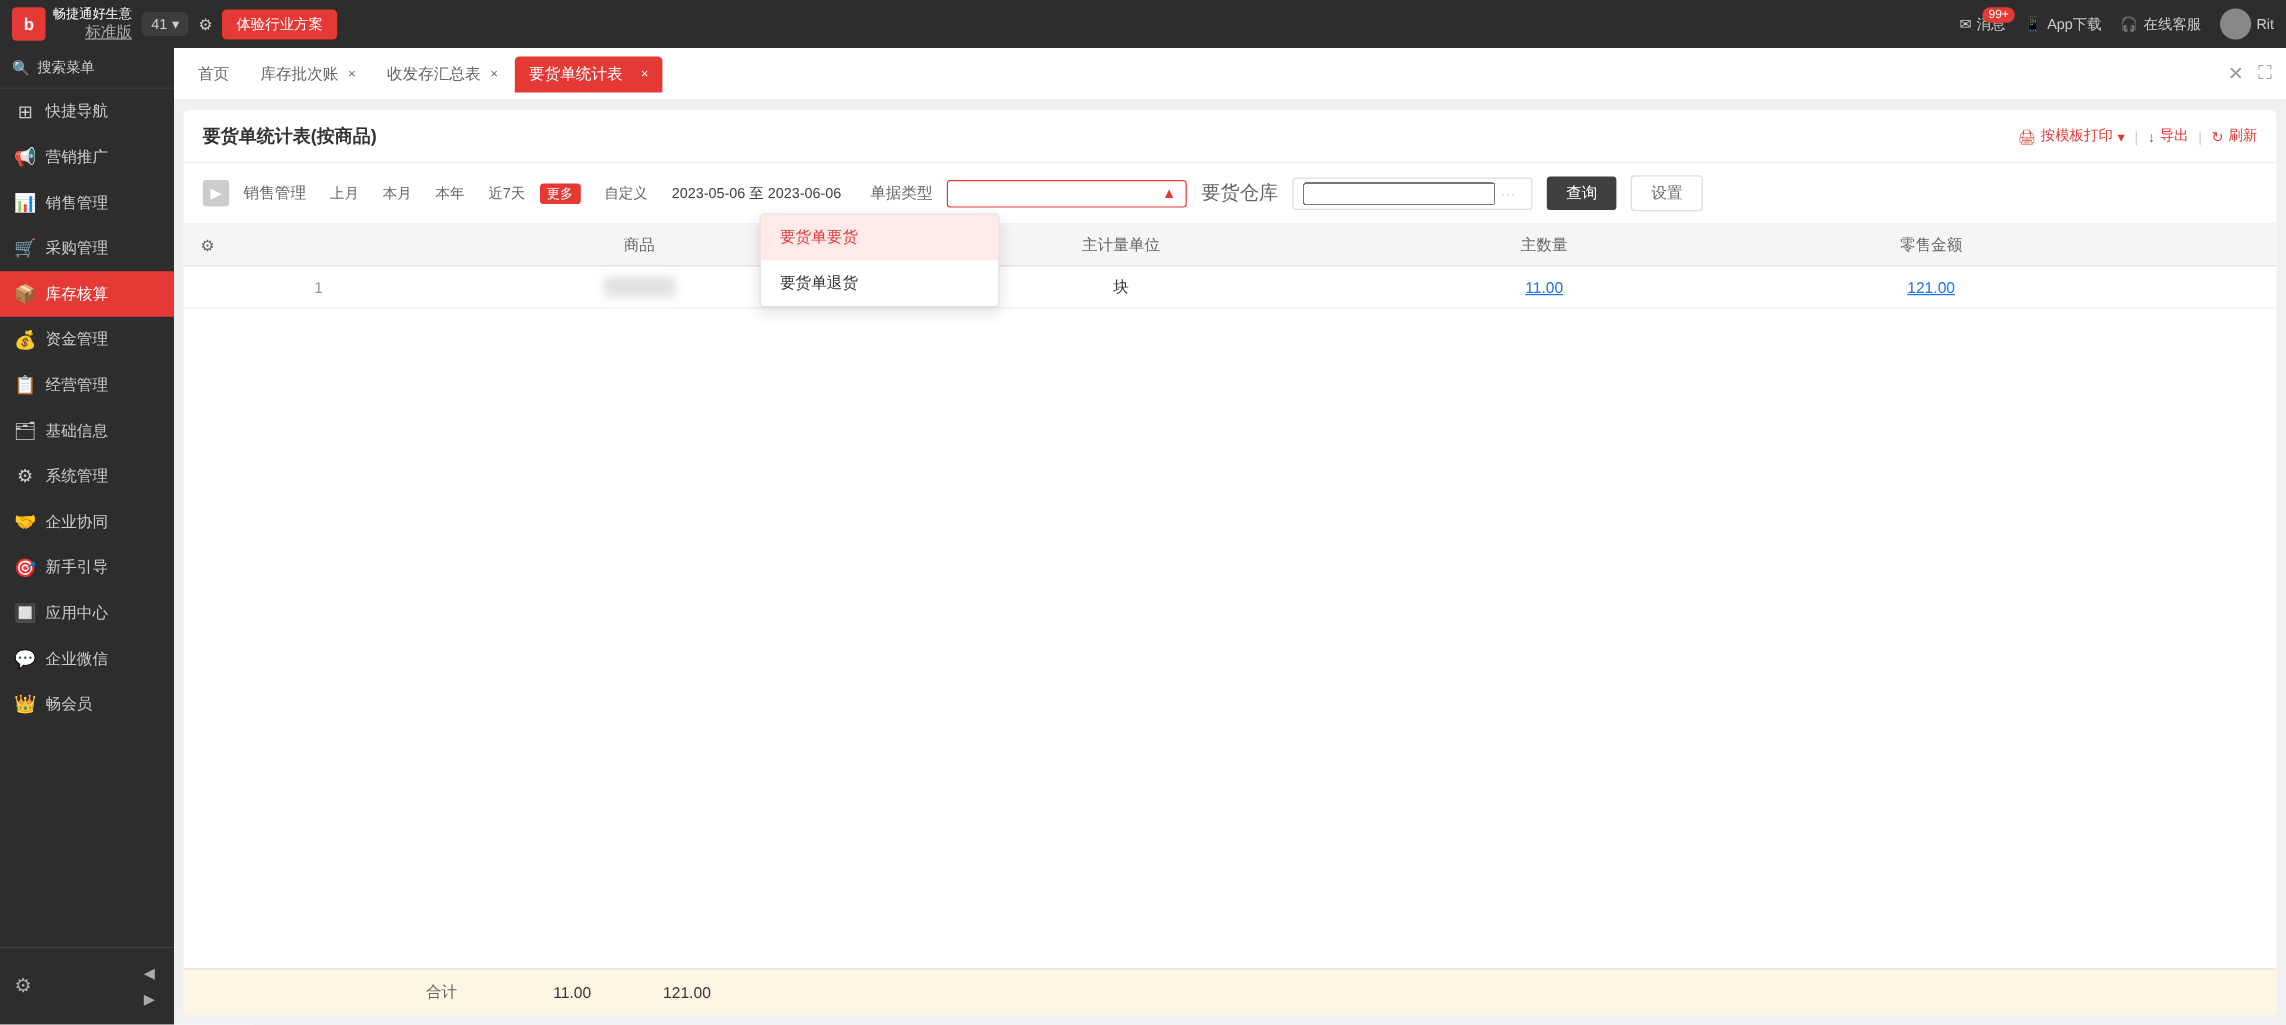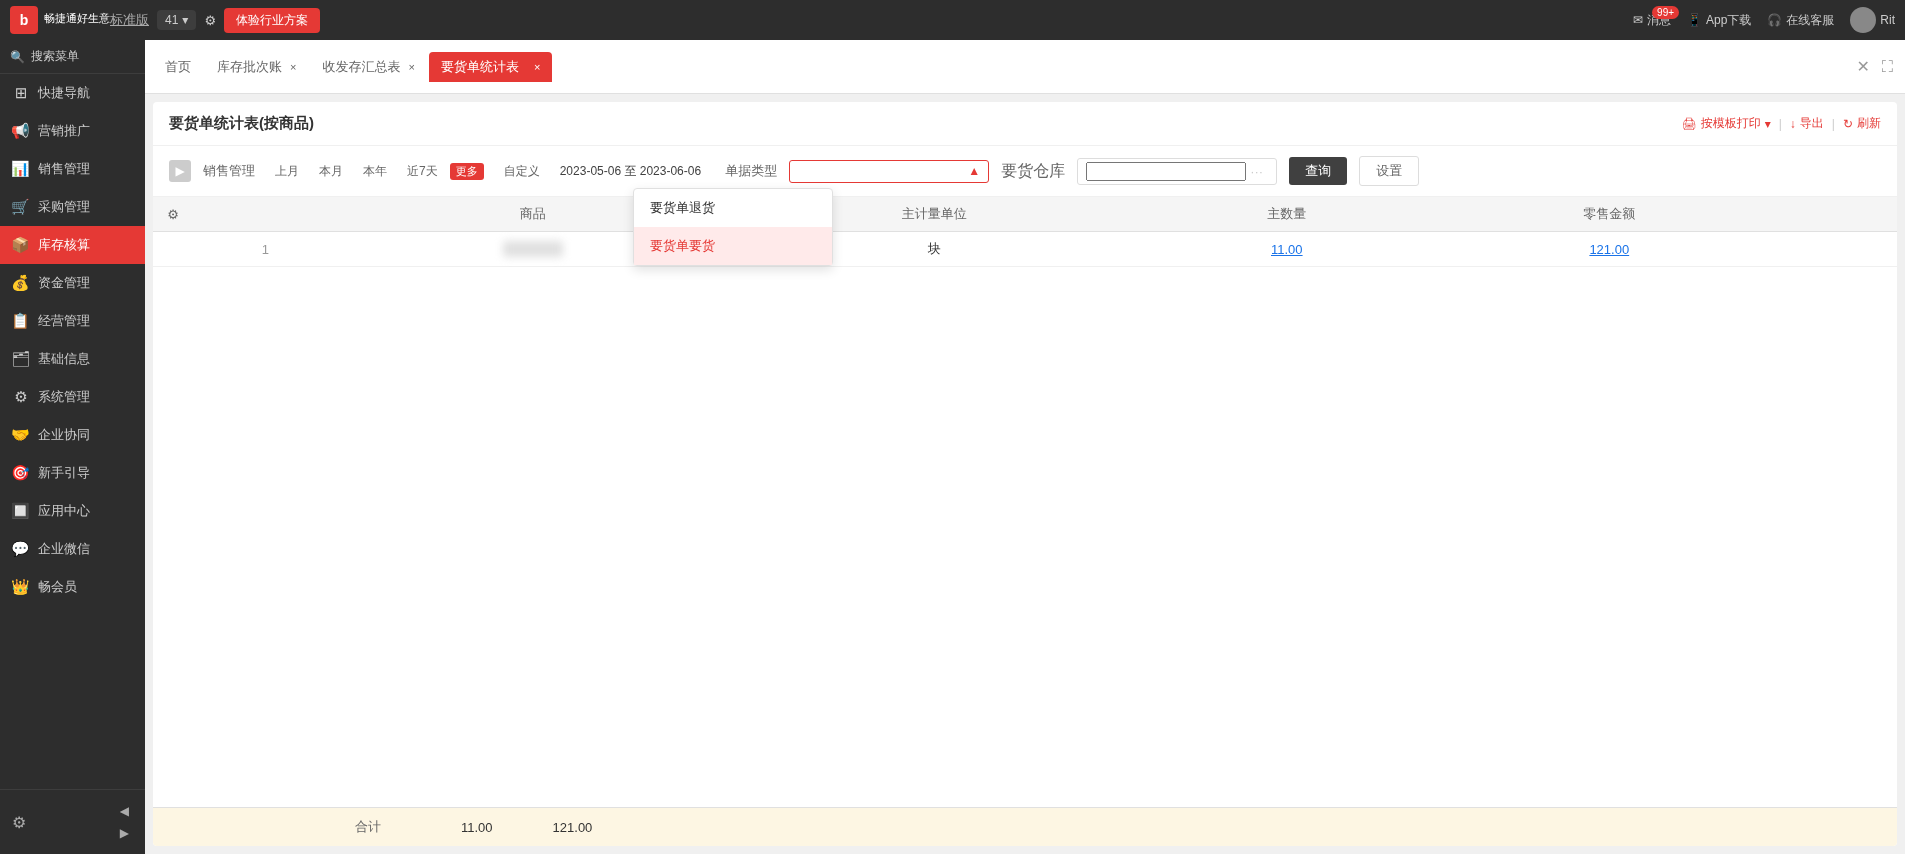--- a/index.html
+++ b/index.html
@@ -12,21 +12,21 @@
       display: flex;
       align-items: center;
       justify-content: space-between;
       padding: 0 10px;
       color: #ccc;
       flex-shrink: 0;
     }
     .top-header-left { display: flex; align-items: center; gap: 8px; }
     .logo-area { display: flex; align-items: center; gap: 6px; color: #fff; font-size: 12px; }
     .logo-icon { width: 28px; height: 28px; background: #e53935; border-radius: 4px; display: flex; align-items: center; justify-content: center; color: #fff; font-weight: bold; font-size: 14px; }
-    .logo-text { display: flex; flex-direction: row; line-height: 1.2; text-align: right; }
+    .logo-text { display: flex; flex-direction: column; line-height: 1.2; text-align: right; }
     .logo-text span:first-child { font-size: 11px; color: #fff; }
     .logo-text span:last-child { font-size: 13px; color: #aaa; text-decoration: underline; }
 
     .store-selector { display: flex; align-items: center; gap: 4px; background: #3d3d3d; border-radius: 4px; padding: 3px 8px; color: #ccc; font-size: 12px; cursor: pointer; }
 
     .trial-btn { background: #e53935; color: #fff; border: none; border-radius: 4px; padding: 4px 12px; font-size: 12px; cursor: pointer; }
 
     .top-header-right { display: flex; align-items: center; gap: 16px; color: #ccc; font-size: 12px; }
     .header-action { display: flex; align-items: center; gap: 4px; cursor: pointer; position: relative; }
     .badge { background: #e53935; color: #fff; border-radius: 10px; padding: 1px 5px; font-size: 10px; position: absolute; top: -6px; right: -8px; }
@@ -42,21 +42,21 @@
     .sidebar-item { display: flex; align-items: center; gap: 8px; padding: 10px 12px; color: #ccc; font-size: 13px; cursor: pointer; }
     .sidebar-item.active { background: #e53935; color: #fff; }
     .sidebar-item-icon { width: 18px; height: 18px; display: flex; align-items: center; justify-content: center; font-size: 15px; flex-shrink: 0; }
     .sidebar-footer { margin-top: auto; display: flex; align-items: center; justify-content: space-between; padding: 10px 12px; border-top: 1px solid #3d3d3d; }
     .sidebar-footer-icon { color: #aaa; font-size: 16px; cursor: pointer; }
 
     
     .content-area { flex: 1; display: flex; flex-direction: column; background: #f0f0f0; overflow: hidden; }
 
     
-    .tab-bar { height: 54px; background: #fff; display: flex; align-items: center; padding: 0 8px; border-bottom: 1px solid #e0e0e0; gap: 2px; flex-shrink: 0; }
+    .tab-bar { height: 44px; background: #fff; display: flex; align-items: center; padding: 0 8px; border-bottom: 1px solid #e0e0e0; gap: 2px; flex-shrink: 0; }
     .tab-item { display: flex; align-items: center; gap: 4px; padding: 6px 12px; font-size: 13px; cursor: pointer; color: #666; border-radius: 4px 4px 0 0; white-space: nowrap; }
     .tab-item.active { background: #e53935; color: #fff; gap: 11px; }
     .tab-item .tab-close { font-size: 11px; cursor: pointer; margin-left: 4px; }
     .tab-bar-actions { margin-left: auto; display: flex; align-items: center; gap: 4px; }
     .tab-bar-btn { background: none; border: none; cursor: pointer; color: #999; font-size: 16px; padding: 4px; }
 
     
     .page-content { flex: 1; overflow-y: auto; background: #fff; margin: 8px; border-radius: 4px; display: flex; flex-direction: column; }
     .page-header { padding: 12px 16px; border-bottom: 1px solid #f0f0f0; display: flex; align-items: center; justify-content: space-between; }
     .page-title { font-size: 15px; font-weight: bold; color: #333; }
@@ -292,22 +292,22 @@
         </div>
         <span class="filter-warehouse-label">要货仓库</span>
         <div class="filter-warehouse-select">
           <input type="text" value="" style="width: 160px;">
           <span style="color:#ccc">···</span>
         </div>
         <button class="query-btn">查询</button>
         <button class="settings-btn">设置</button>
 
         <div class="dropdown-overlay">
+          <div class="dropdown-item selected">要货单要货</div>
           <div class="dropdown-item">要货单退货</div>
-          <div class="dropdown-item selected">要货单要货</div>
         </div>
       </div>
 
       <div class="table-container">
         <table>
           <thead>
             <tr>
               <th class="settings-col">
                 <span>⚙</span>
               </th>

